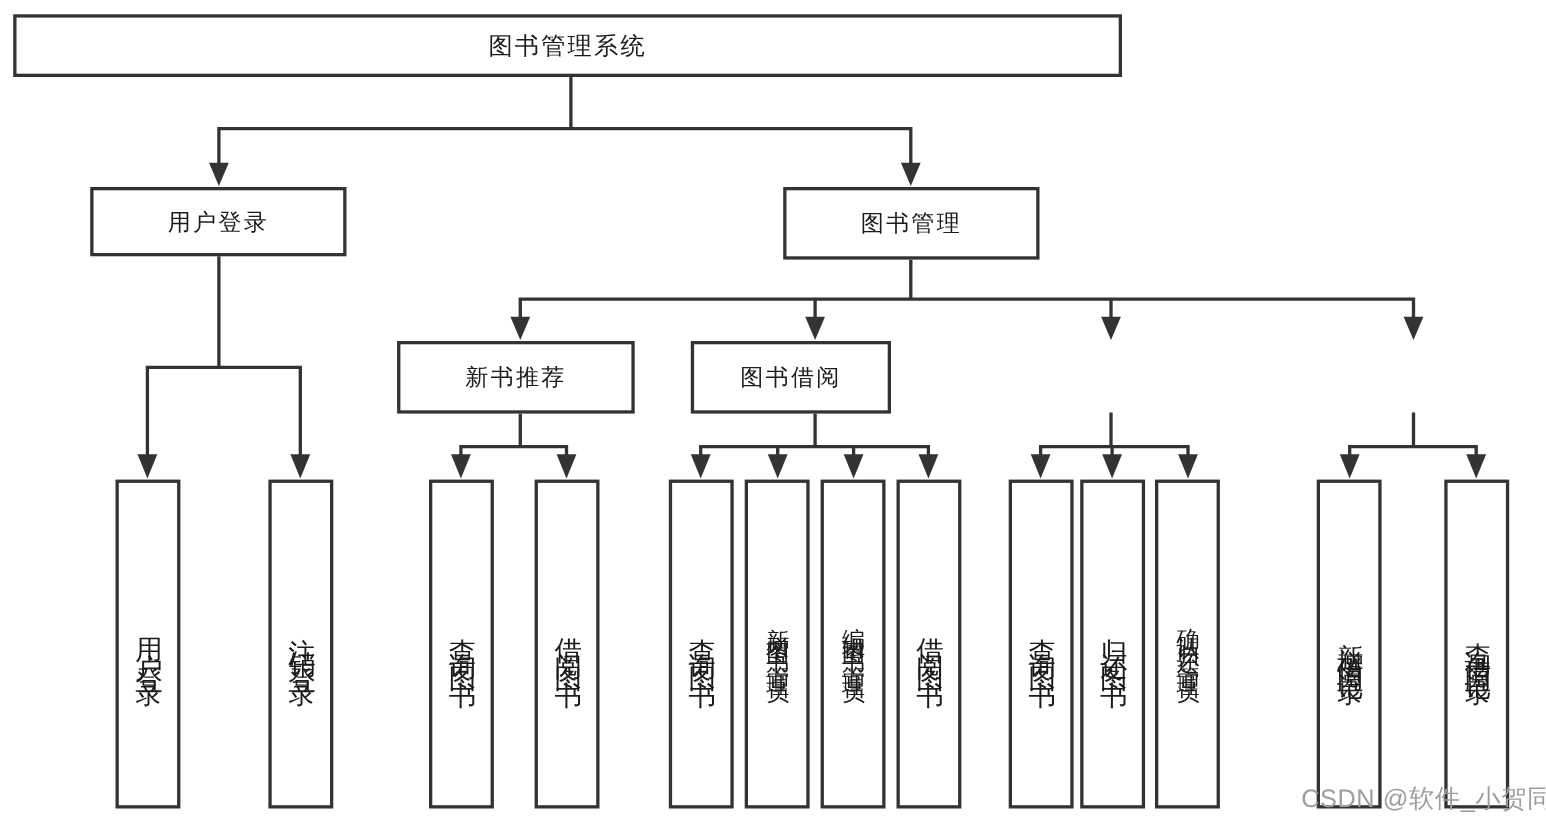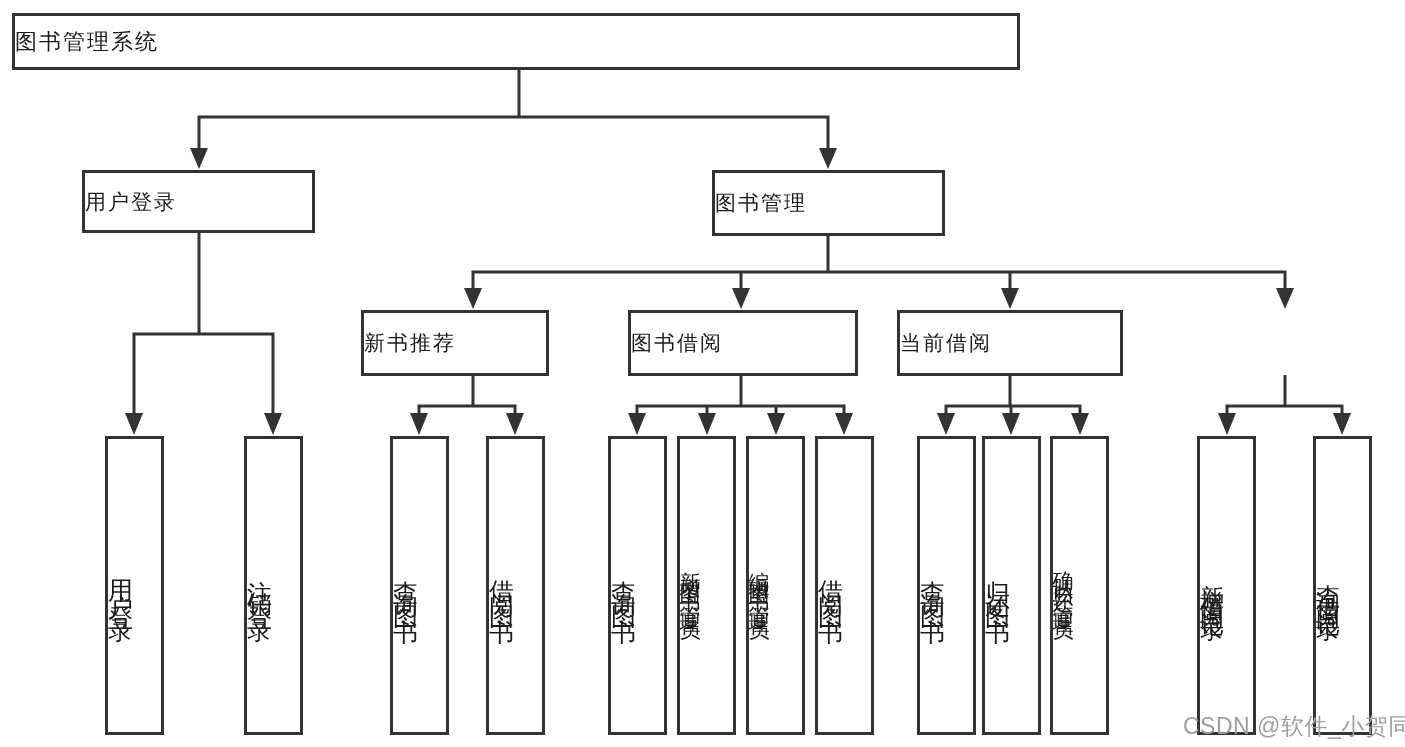--- a/index.html
+++ b/index.html
@@ -6,21 +6,21 @@
   #stage {
     position:relative; width:1405px; height:747px;
     background:#ffffff; overflow:hidden;
     font-family:"Liberation Sans", sans-serif;
     color:#1b1b1b;
   }
   #connectors { position:absolute; left:0; top:0; width:1405px; height:747px; pointer-events:none; }
   .box {
     position:absolute; box-sizing:border-box;
     border:3px solid #333333; background:#ffffff;
-    display:flex; align-items:center; 
+    display:flex; align-items:center; justify-content:center;
   }
   .hlabel { font-size:21px; letter-spacing:2px; white-space:nowrap; }
   .root .hlabel { font-size:22px; }
   .leaf { width:59px; top:436px; height:299px; }
   .vlabel {
     writing-mode:vertical-lr; text-orientation:mixed;
     font-size:25px; letter-spacing:13px; line-height:1;
     white-space:nowrap;
   }
   .leaf--six  .vlabel { font-size:24px; letter-spacing:7px; }
@@ -73,28 +73,25 @@
     <span class="hlabel">图书管理系统</span>
   </div>
 
   <div class="box" style="left:82px;top:170px;width:233px;height:63px">
     <span class="hlabel">用户登录</span>
   </div>
   <div class="box" style="left:712px;top:170px;width:233px;height:66px">
     <span class="hlabel">图书管理</span>
   </div>
 
-  <div class="box" style="left:361px;top:310px;width:188px;height:66px">
+  <div class="box" style="left:361px;top:310px;width:216px;height:66px">
     <span class="hlabel">新书推荐</span>
   </div>
-  <div class="box" style="left:628px;top:310px;width:230px;height:66px">
+  <div class="box" style="left:628px;top:310px;width:182px;height:66px">
     <span class="hlabel">图书借阅</span>
-  </div>
-  <div class="box" style="left:897px;top:310px;width:226px;height:66px">
-    <span class="hlabel">当前借阅</span>
   </div>
 
   <div class="box leaf" style="left:105px">
     <span class="vlabel">用户登录</span>
   </div>
   <div class="box leaf" style="left:244px">
     <span class="vlabel">注销登录</span>
   </div>
 
   <div class="box leaf" style="left:390px">

